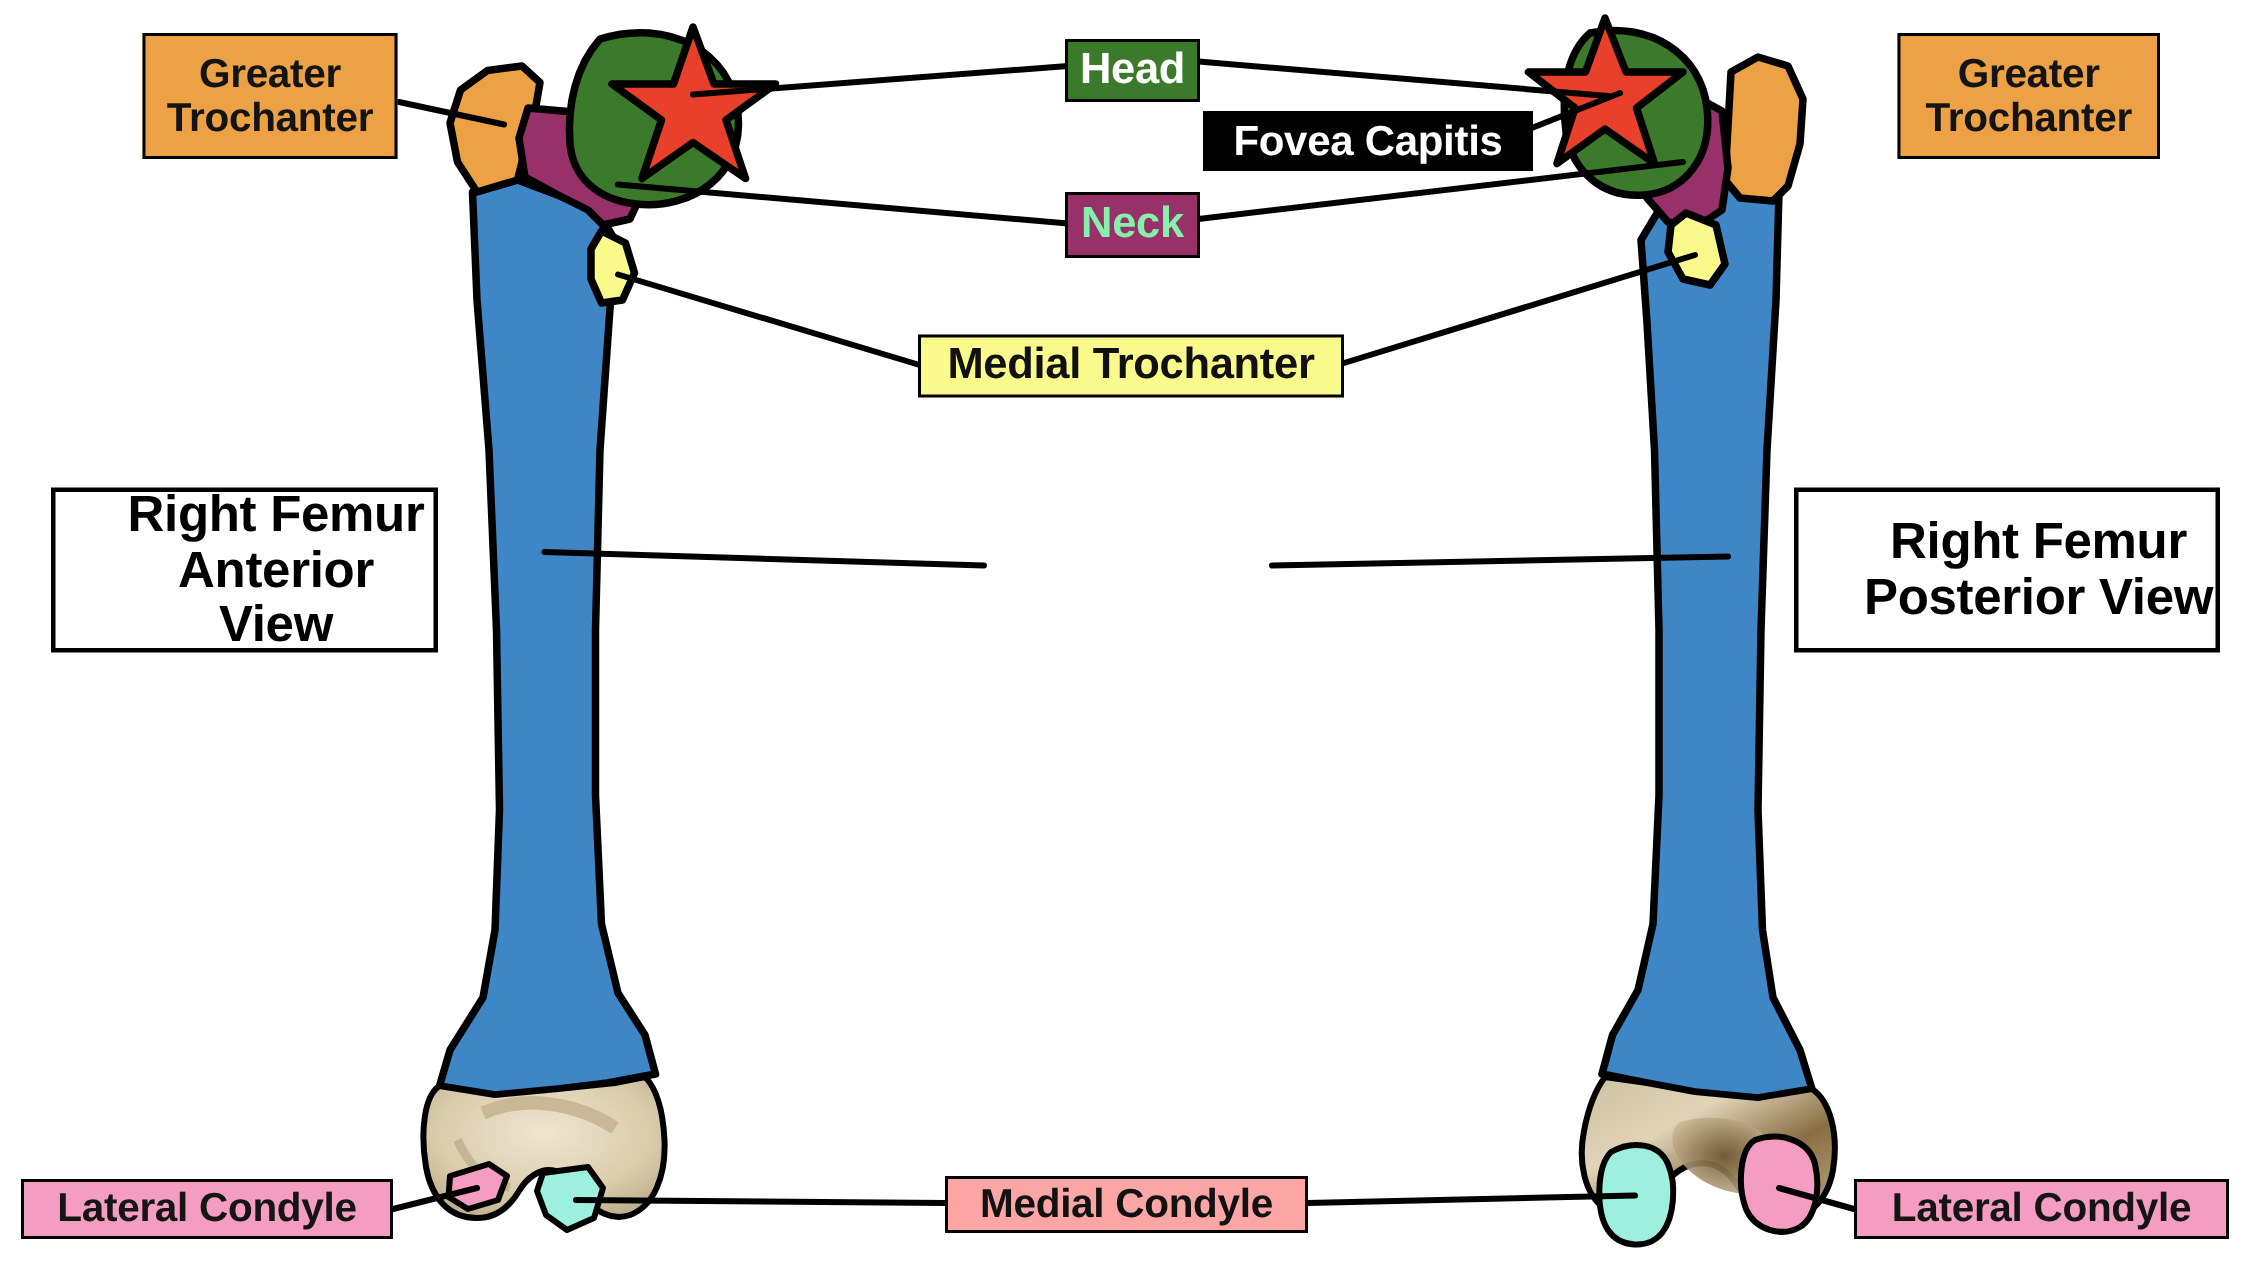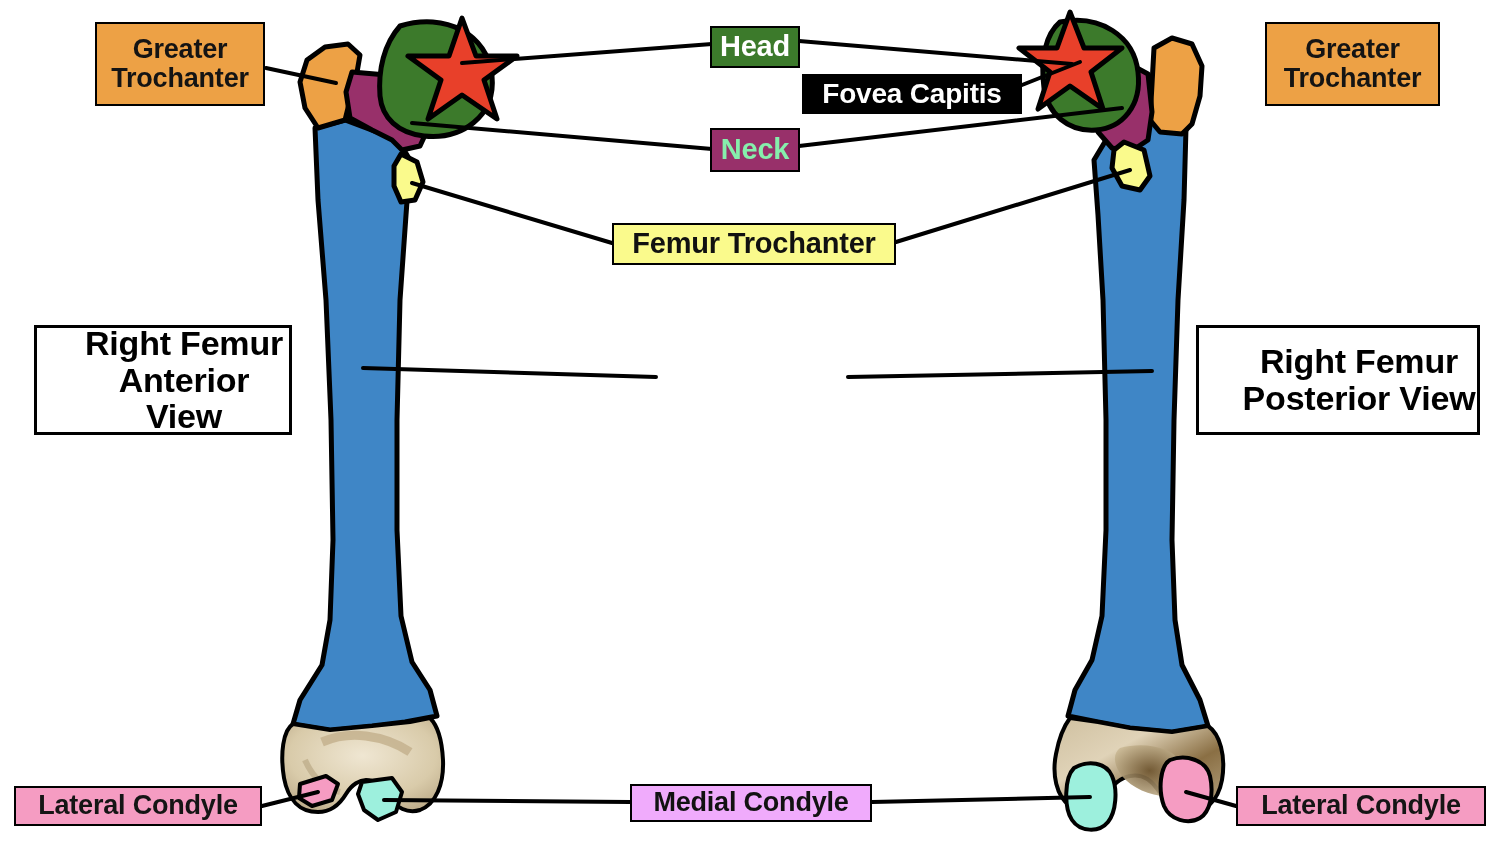--- a/index.html
+++ b/index.html
@@ -26,21 +26,21 @@
   .lbl.b3{border:3px solid #000;}
 
   .orange{background:#eda145;color:#141414;}
   .green{background:#3c7a2b;color:#ffffff;text-align:right;}
   .black{background:#000000;color:#ffffff;}
   .maroon{background:#98306a;color:#86efac;}
   .yellow{background:#fafa8c;color:#111111;}
   .blueb{background:#4a8dcc;color:#ffffff;}
   .plain{background:#ffffff;color:#000000;padding-left:42px;}
   .pink{background:#f59cc2;color:#151515;}
-  .cyan{background:#f0abfc;color:#121212;}
+  .cyan{background:#fca5a5;color:#121212;}
 </style>
 </head>
 <body>
 
 <div id="stage">
 
   <svg id="art" viewBox="0 0 1500 844">
     <defs>
       <linearGradient id="boneGradL" x1="0" y1="0" x2="0" y2="1">
         <stop offset="0%" stop-color="#ded1b6"></stop>
@@ -159,21 +159,21 @@
 
   <div class="lbl b orange" style="left:1265px;top:22px;width:175px;height:84px;font-size:27px;">Greater
 Trochanter</div>
 
   <div class="lbl b green" style="left:710px;top:26px;width:90px;height:42px;font-size:29px;">Head</div>
 
   <div class="lbl black" style="left:802px;top:74px;width:220px;height:40px;font-size:28px;">Fovea Capitis</div>
 
   <div class="lbl b maroon" style="left:710px;top:128px;width:90px;height:44px;font-size:29px;">Neck</div>
 
-  <div class="lbl b yellow" style="left:612px;top:223px;width:284px;height:42px;font-size:29px;">Femur Trochanter</div>
+  <div class="lbl b yellow" style="left:612px;top:223px;width:284px;height:42px;font-size:29px;">Medial Trochanter</div>
 
 
   <div class="lbl b3 plain" style="left:34px;top:325px;width:258px;height:110px;font-size:34px;">Right Femur
 Anterior View</div>
 
   <div class="lbl b3 plain" style="left:1196px;top:325px;width:284px;height:110px;font-size:34px;">Right Femur
 Posterior View</div>
 
   <div class="lbl b pink" style="left:14px;top:786px;width:248px;height:40px;font-size:27px;">Lateral Condyle</div>
 

